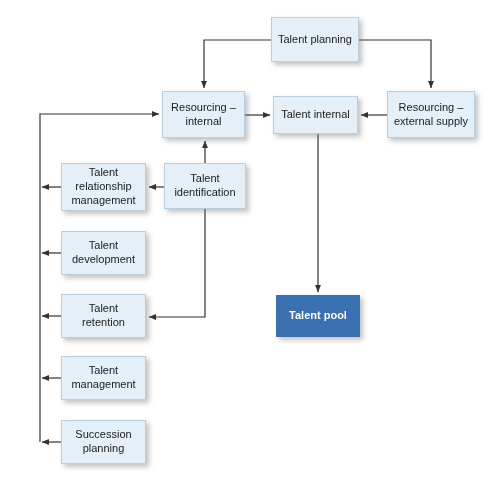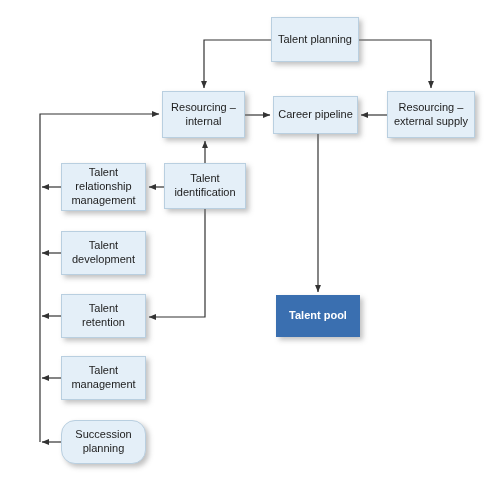--- a/index.html
+++ b/index.html
@@ -80,21 +80,21 @@
   </svg>
   <div id="nodes">
       <div class="node" style="left: 253px; top: 17px; width: 88px; height: 45px;">
         <span class="node-label">Talent planning</span>
       </div>
       <div class="node" style="left: 144px; top: 91px; width: 83px; height: 47px;">
         <span class="node-label">Resourcing –
 internal</span>
       </div>
       <div class="node" style="left: 255px; top: 96px; width: 85px; height: 38px;">
-        <span class="node-label">Career pipeline</span>
+        <span class="node-label">Talent internal</span>
       </div>
       <div class="node" style="left: 369px; top: 91px; width: 88px; height: 47px;">
         <span class="node-label">Resourcing –
 external supply</span>
       </div>
       <div class="node" style="left: 146px; top: 163px; width: 82px; height: 46px;">
         <span class="node-label">Talent
 identification</span>
       </div>
       <div class="node" style="left: 43px; top: 163px; width: 85px; height: 48px;">
@@ -107,21 +107,21 @@
 development</span>
       </div>
       <div class="node" style="left: 43px; top: 294px; width: 85px; height: 44px;">
         <span class="node-label">Talent
 retention</span>
       </div>
       <div class="node" style="left: 43px; top: 356px; width: 85px; height: 44px;">
         <span class="node-label">Talent
 management</span>
       </div>
-      <div class="node" style="left: 43px; top: 420px; width: 85px; height: 44px; border-radius: 14px;">
+      <div class="node" style="left: 43px; top: 420px; width: 85px; height: 44px;">
         <span class="node-label">Succession
 planning</span>
       </div>
       <div class="node accent" style="left: 258px; top: 295px; width: 84px; height: 42px;">
         <span class="node-label">Talent pool</span>
       </div>
     </div>
 </div>
 
 </body></html>

